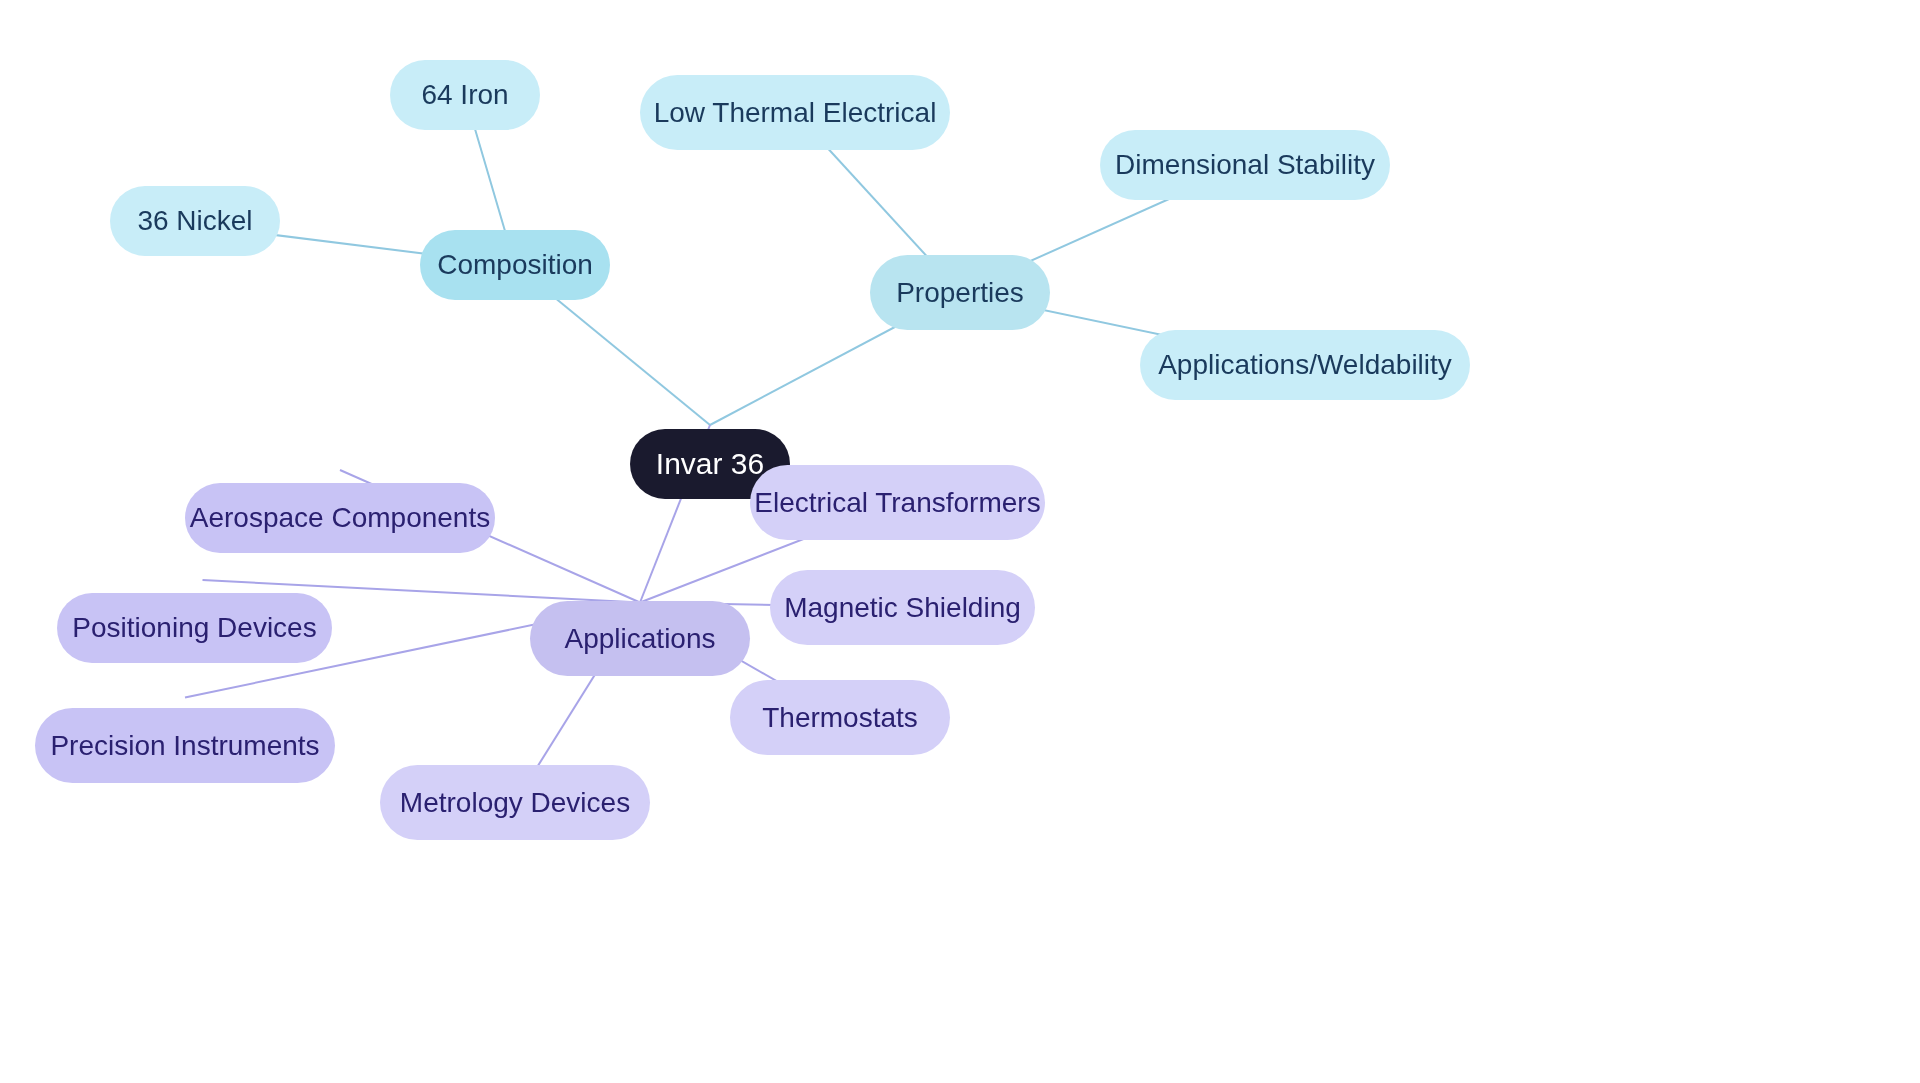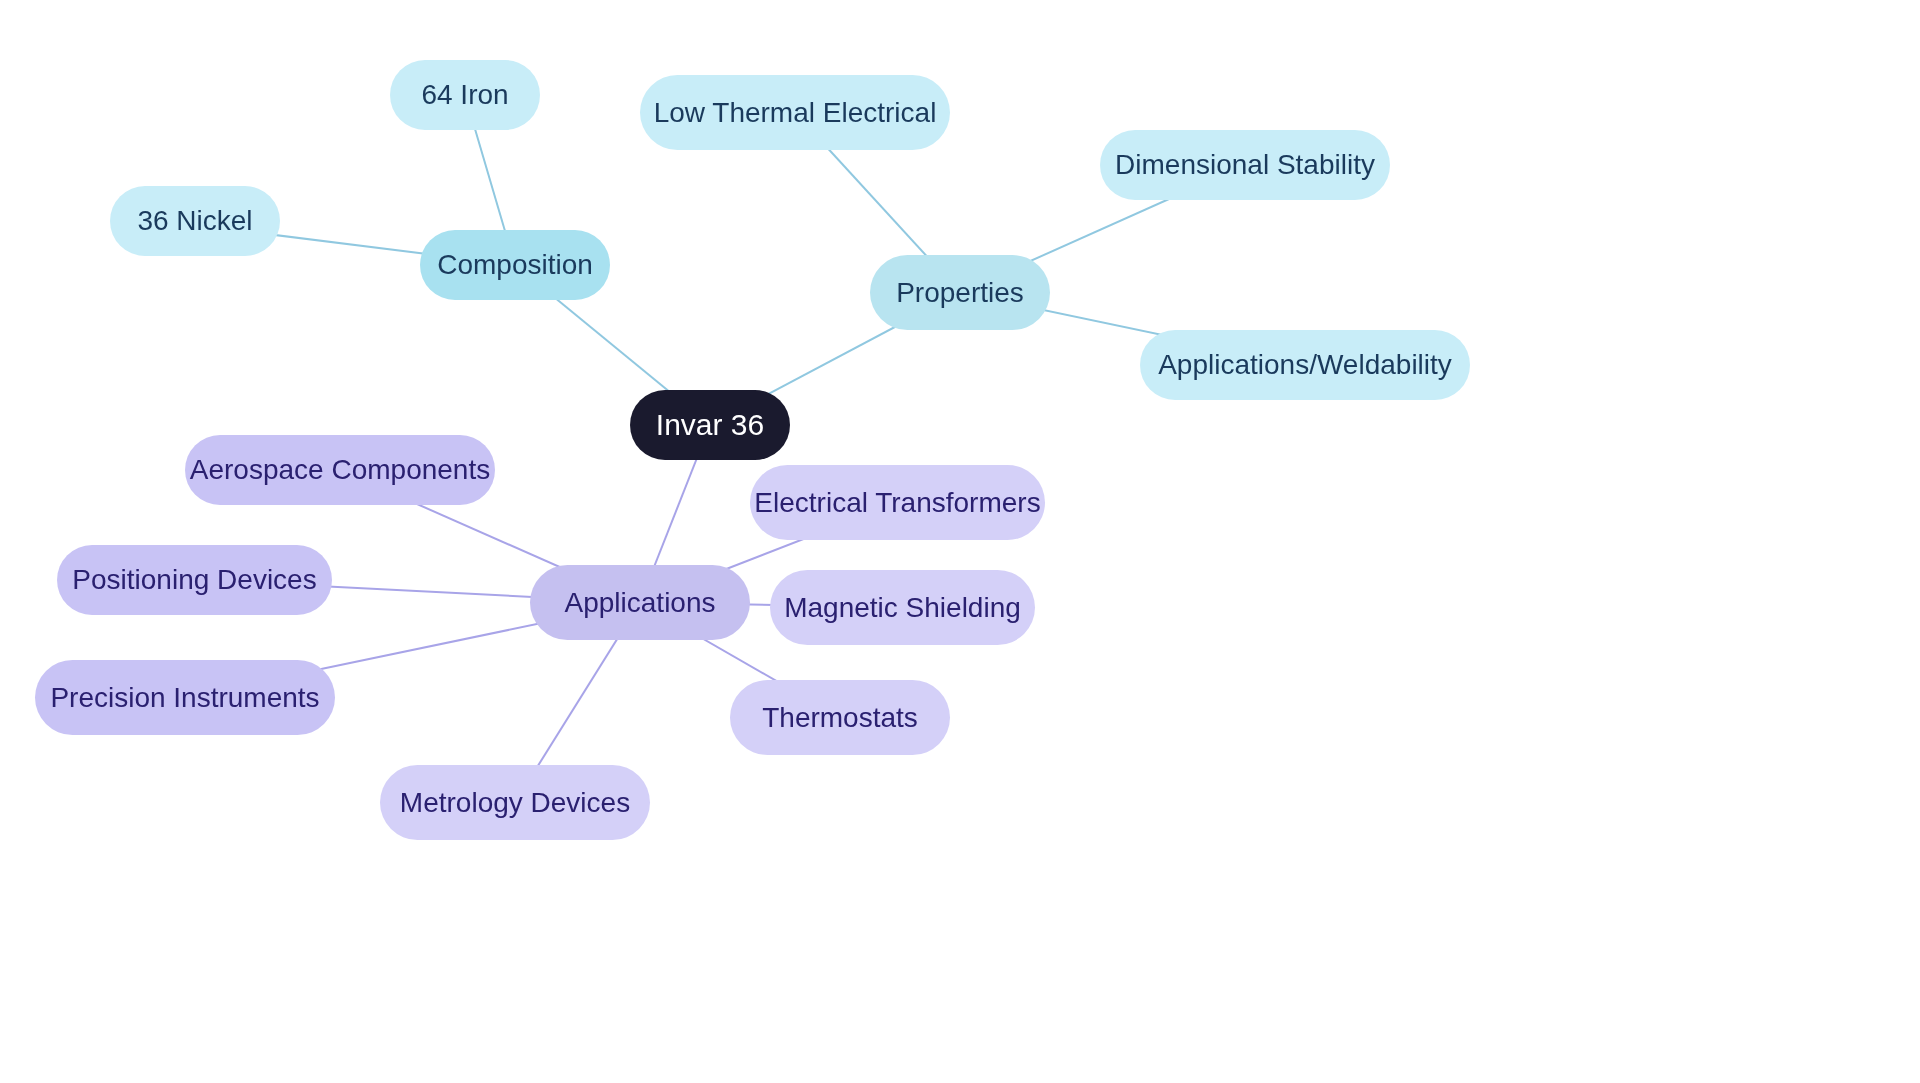--- a/index.html
+++ b/index.html
@@ -31,40 +31,43 @@
       cursor: default;
       white-space: nowrap;
     }
     .node-center {
       background: #1a1a2e;
       color: #ffffff;
       font-size: 30px;
       font-weight: 500;
       border-radius: 40px;
       padding: 6px 50px;
+      margin-top: 39px;
     }
     .node-composition {
       background: #a8e1f0;
       color: #1a3a5c;
     }
     .node-blue-light {
       background: #c8edf8;
       color: #1a3a5c;
     }
     .node-properties {
       background: #b8e4f0;
       color: #1a3a5c;
     }
     .node-applications {
       background: #c5c0f0;
       color: #2a2070;
+      margin-top: 36px;
     }
     .node-purple {
       background: #c8c3f5;
       color: #2a2070;
+      margin-top: 48px;
     }
     .node-purple-light {
       background: #d4d0f8;
       color: #2a2070;
       text-align: center;
     }
   </style>
 </head>
 <body>
 

